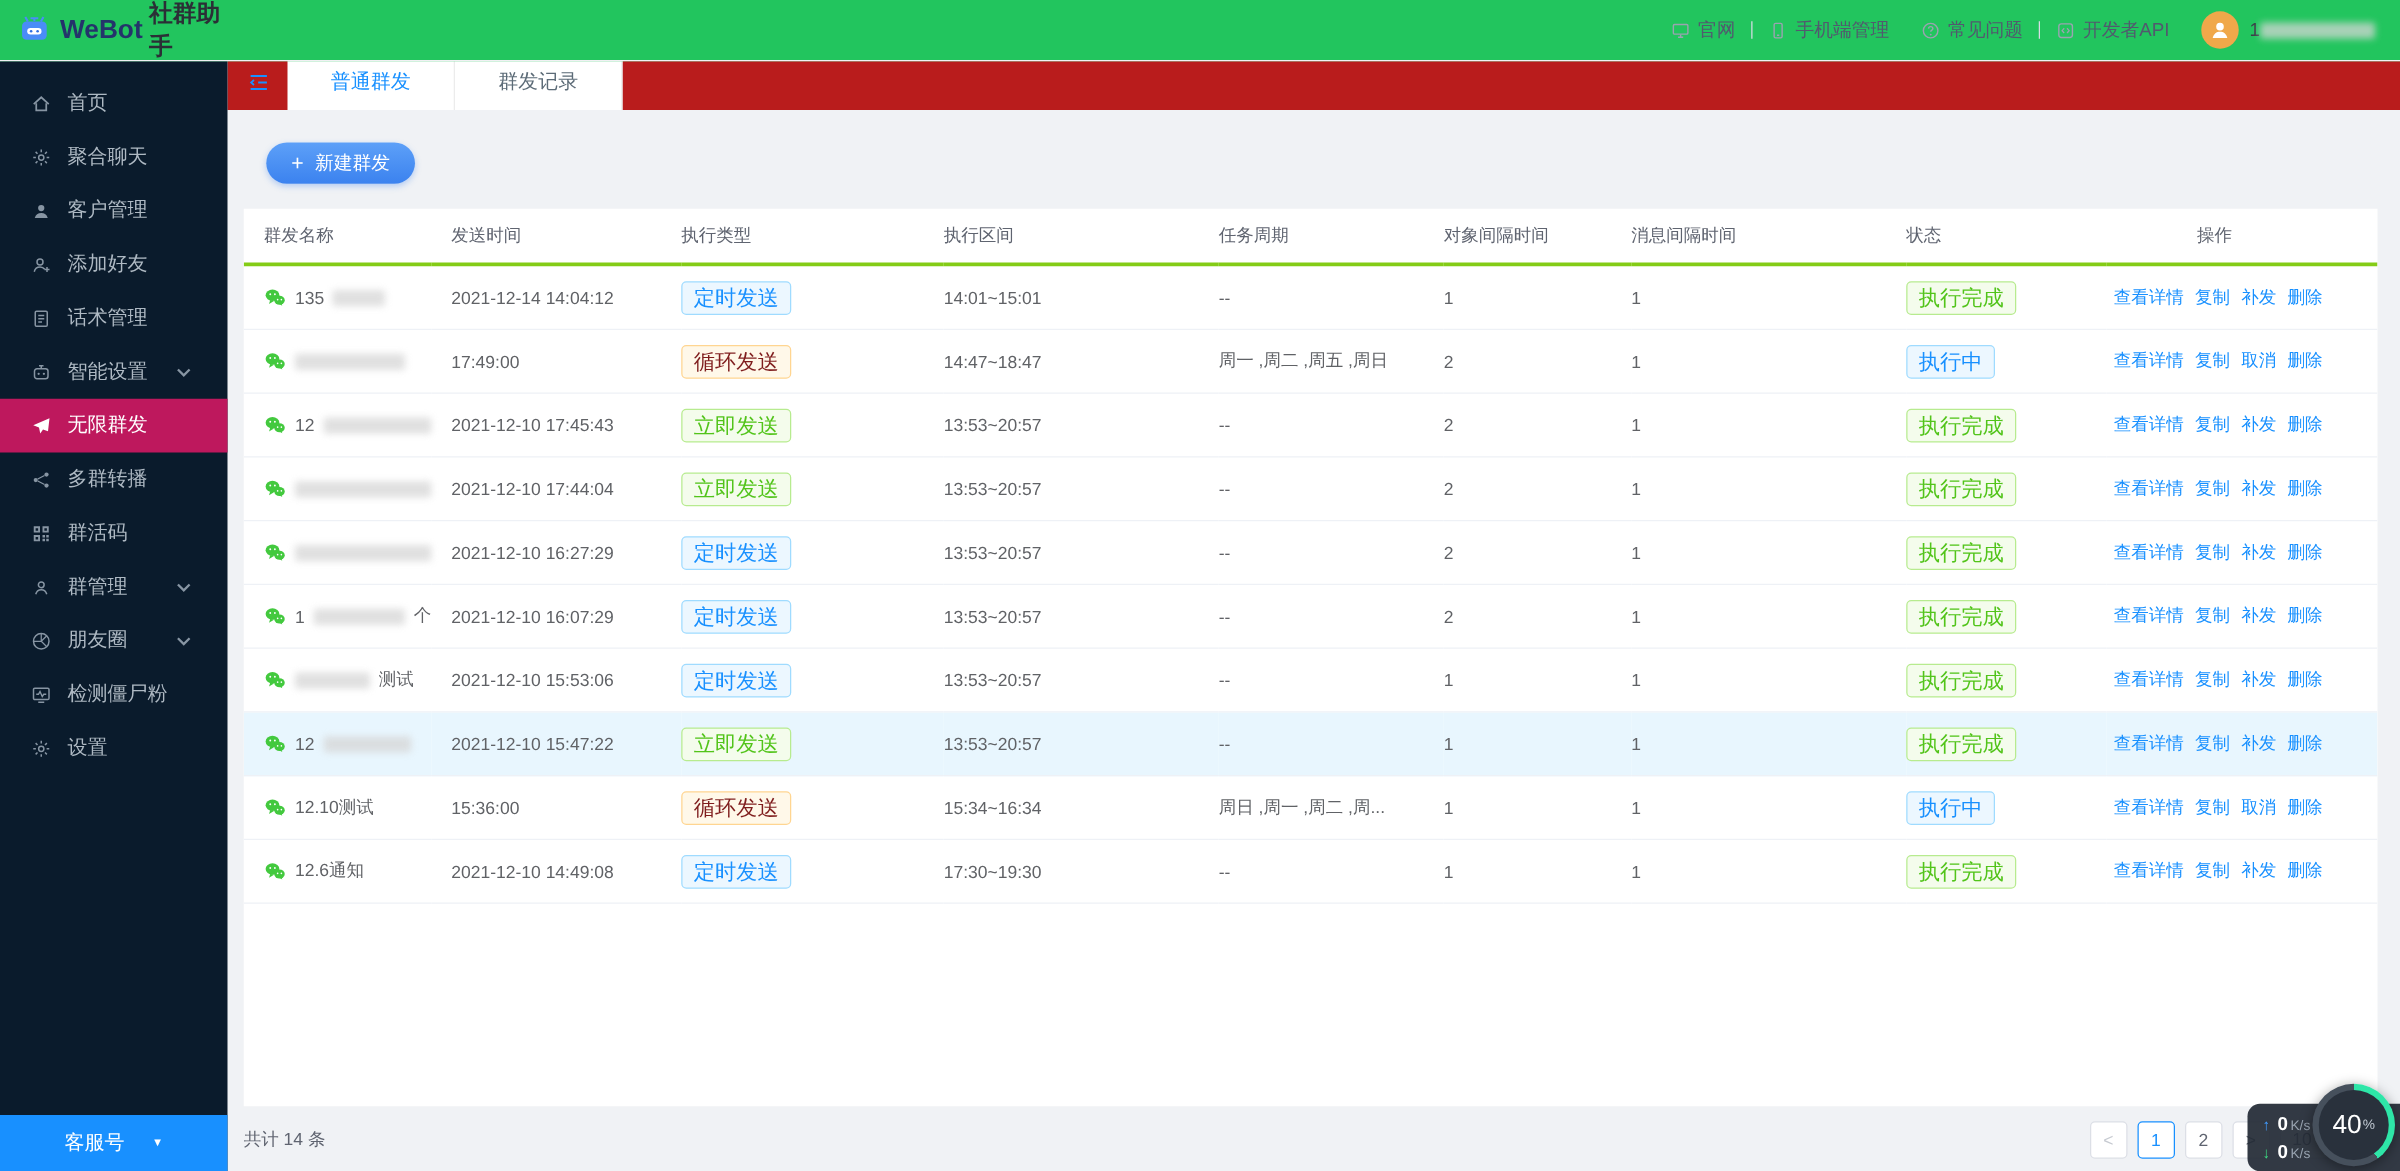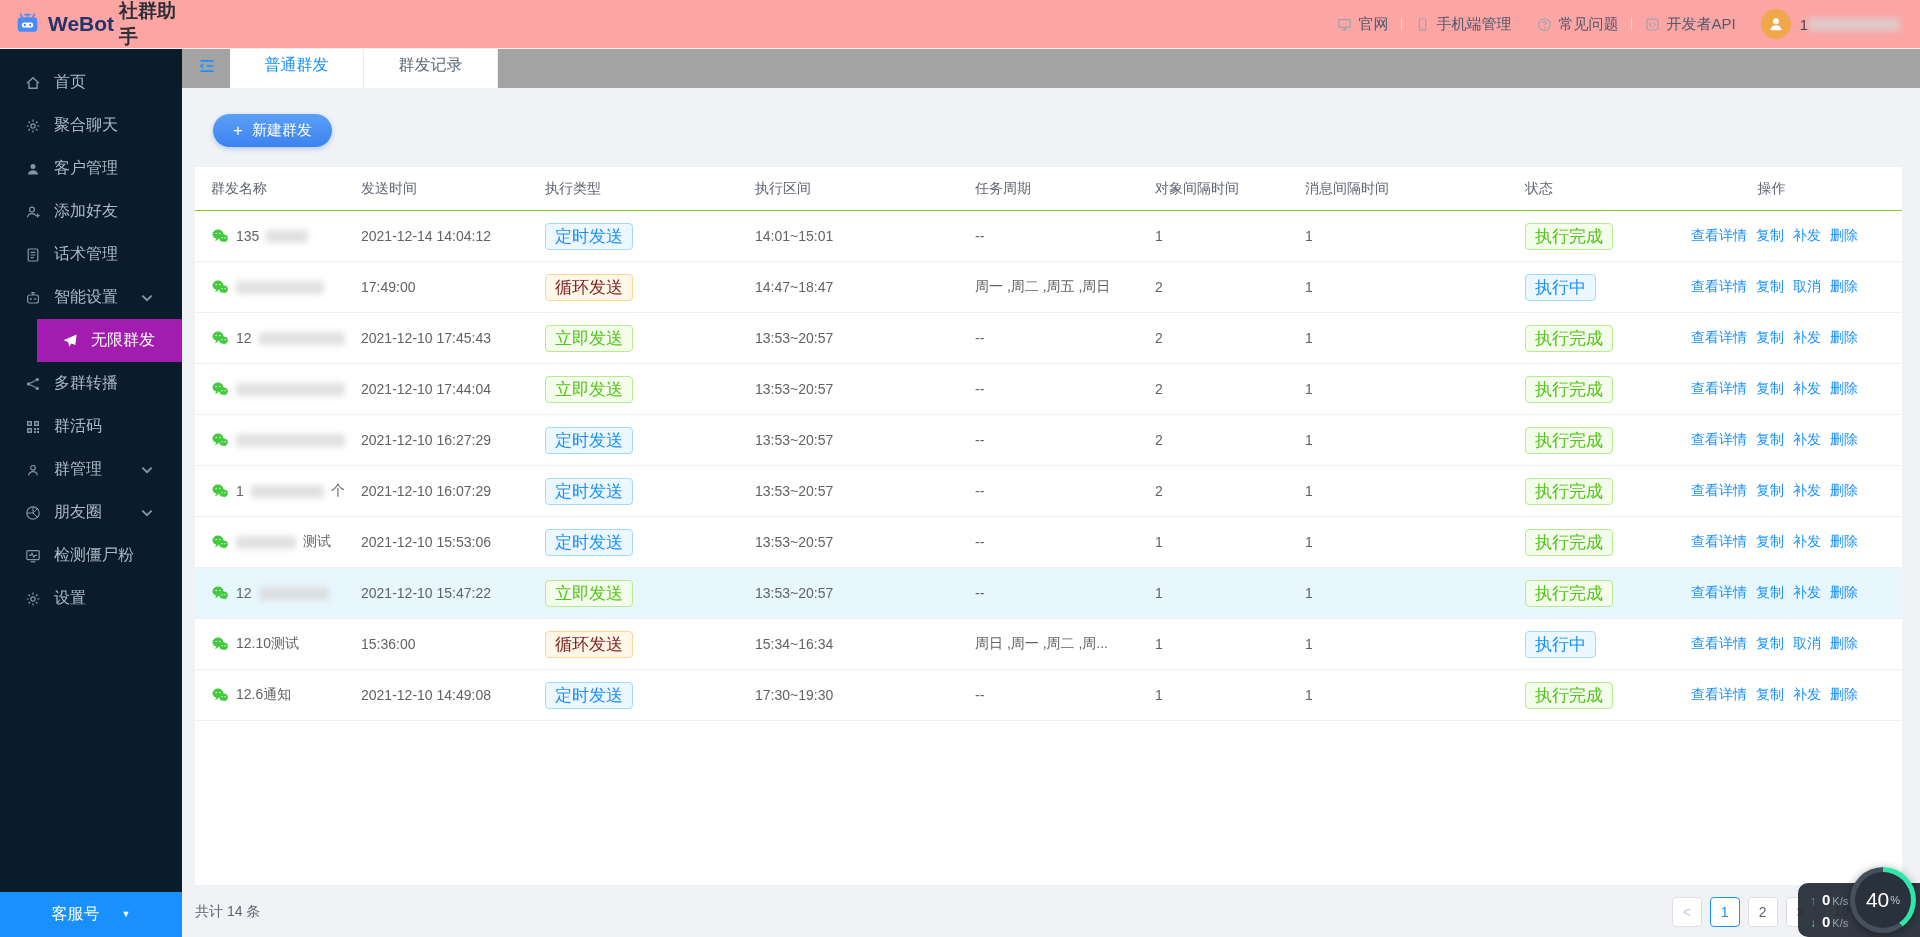--- a/index.html
+++ b/index.html
@@ -2,21 +2,21 @@
 <html><head>
 <meta charset="utf-8">
 <style>
   html,body{margin:0;padding:0;background:#f0f2f5;}
   .app{position:relative;width:1920px;height:937px;overflow:hidden;background:#f0f2f5;
        font-family:"Liberation Sans","DejaVu Sans",sans-serif;-webkit-font-smoothing:antialiased;}
   .icon{display:inline-flex;line-height:1;}
   .icon svg{width:1em;height:1em;}
 
   
-  .top-header{position:absolute;top:0;left:0;width:100%;height:49px;background:#fca5a5;display:flex;
+  .top-header{position:absolute;top:0;left:0;width:100%;height:49px;background:#22c55e;display:flex;
               align-items:center;z-index:6;border-bottom:1px solid #f0f1f3;box-sizing:border-box;}
   .logo{display:flex;align-items:center;padding-left:14px;width:182px;box-sizing:border-box;}
   .logo-icon{font-size:27px;}
   .logo-icon svg{width:27px;height:27px;}
   .logo-brand{font-size:21px;font-weight:800;color:#24336b;margin-left:7px;}
   .logo-suffix{font-size:19px;color:#2b2f36;margin-left:5px;font-weight:700;}
   .top-nav{margin-left:auto;display:flex;align-items:center;font-size:15px;color:#515a6e;}
   .nav-item{display:flex;align-items:center;gap:6px;cursor:pointer;margin:0 13px;white-space:nowrap;}
   .nav-item .icon{color:#9aa3b0;font-size:15px;}
   .nav-divider{width:1px;height:14px;background:#d8dce3;}
@@ -26,43 +26,43 @@
   .user-name{margin-left:9px;font-size:15px;color:#3a3f47;display:flex;align-items:center;}
   .redact{display:inline-block;height:13px;border-radius:2px;background:#d6d6d6;filter:blur(3px);
           opacity:.75;vertical-align:middle;}
 
   
   .sidebar{position:absolute;top:43px;left:0;width:182px;bottom:0;background:#0a1b2c;z-index:5;}
   .side-list{list-style:none;margin:0;padding:18px 0 0 0;}
   .side-item{height:43px;display:flex;align-items:center;padding:0 14px 0 25px;color:#aeb9c3;
              font-size:16px;cursor:pointer;}
   .side-item .icon{color:#8795a3;font-size:16px;margin-right:13px;}
-  .side-item.active{background:#a21caf;color:#fff;margin-left:37px;}
+  .side-item.active{background:#be185d;color:#fff;}
   .side-item.active .icon{color:#fff;}
   .side-chevron{margin-left:auto;color:#76828f;font-size:11px;display:inline-flex;}
   .service-btn{position:absolute;bottom:0;left:0;width:100%;height:45px;background:#1890ff;color:#fff;
                font-size:16px;display:flex;align-items:center;justify-content:center;gap:22px;cursor:pointer;}
   .service-caret{font-size:9px;line-height:1;}
 
   
   .main{position:absolute;top:43px;left:182px;right:0;bottom:0;display:flex;flex-direction:column;}
-  .tabbar{flex:0 0 45px;background:#a3a3a3;display:flex;align-items:stretch;}
+  .tabbar{flex:0 0 45px;background:#b91c1c;display:flex;align-items:stretch;}
   .fold{align-self:center;margin:0 14px 0 16px;color:#1890ff;font-size:18px;cursor:pointer;}
   .tab{width:133px;display:flex;align-items:center;justify-content:center;font-size:16px;color:#5c6b77;
        cursor:pointer;border-right:1px solid #ececec;background:#fff;}
   .tab.active{color:#1890ff;}
   .content{flex:1;padding:26px 18px 0 13px;}
   .btn-new{margin:0 0 20px 18px;height:33px;border:none;border-radius:17px;cursor:pointer;
            background:linear-gradient(180deg,#5da0f8,#3b82ef);color:#fff;font-size:15px;padding:0 20px;
            display:inline-flex;align-items:center;gap:9px;font-family:inherit;box-shadow:0 2px 5px rgba(59,130,239,.35);}
   .btn-plus{font-size:17px;line-height:1;}
   .card{background:#fff;height:718px;overflow:hidden;}
 
   table{width:100%;border-collapse:collapse;table-layout:fixed;font-size:14px;color:#606266;}
-  thead th{height:43px;font-weight:500;color:#5f6470;border-bottom:1px solid #84cc16;padding:0;}
+  thead th{height:43px;font-weight:500;color:#5f6470;border-bottom:3px solid #84cc16;padding:0;}
   tbody td{height:50px;border-bottom:1px solid #eef1f6;padding:0;}
   .al{text-align:left}.ac{text-align:left}.ar{text-align:right}
   th.c1,td.c1{padding-left:16px;}
   th.c2,td.c2{padding-left:16px;}
   th.c9,td.c9{padding-right:44px;}
   th.c9{text-align:center;}
   tr.highlight{background:#e8f6fe;}
   .name-cell{display:flex;align-items:center;gap:7px;}
   .wechat{font-size:16px;}
   .wechat svg{width:18px;height:16px;}

